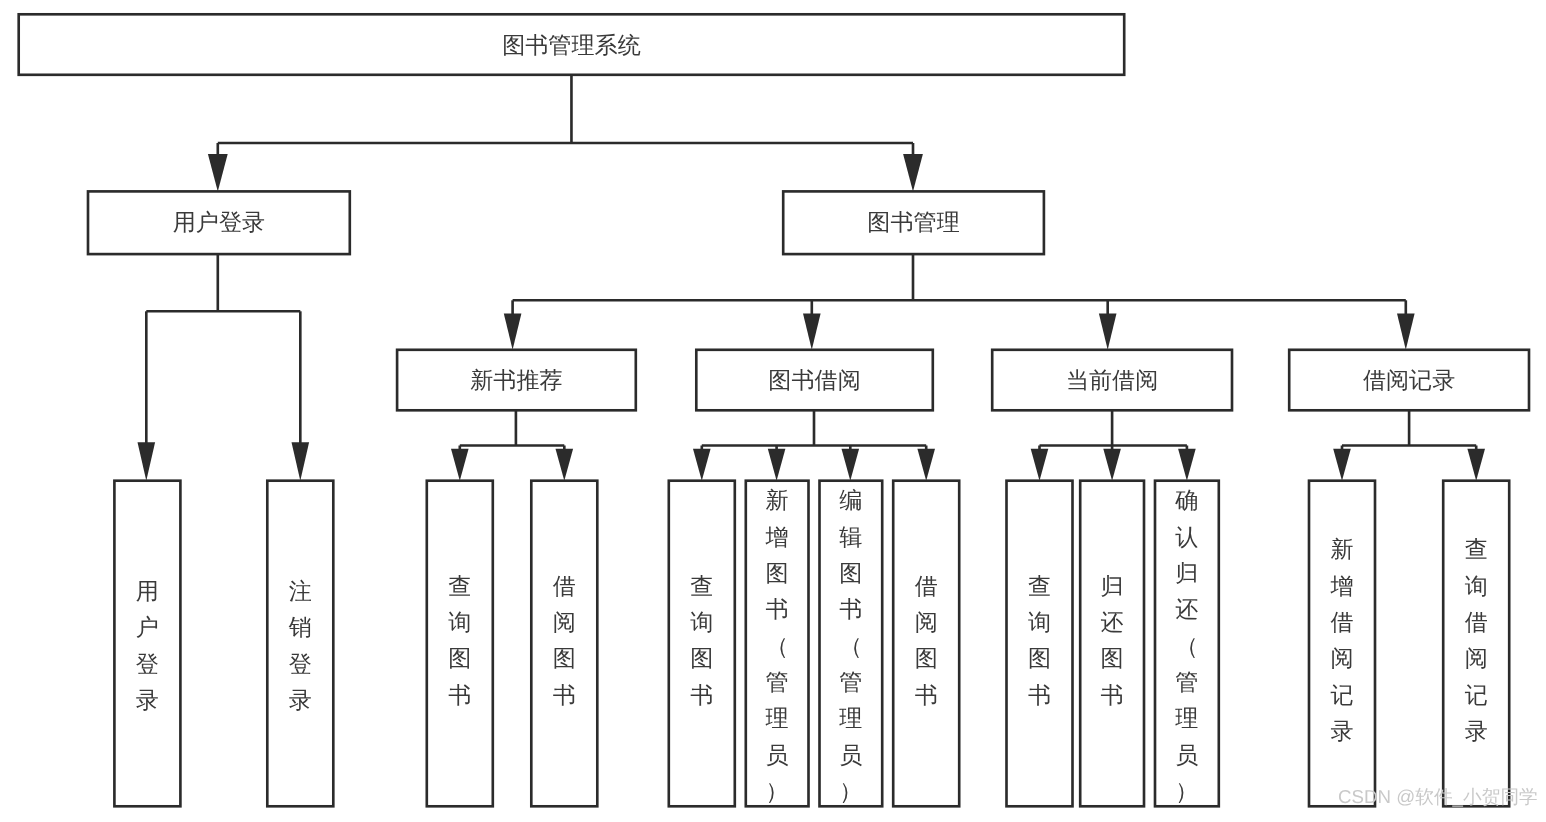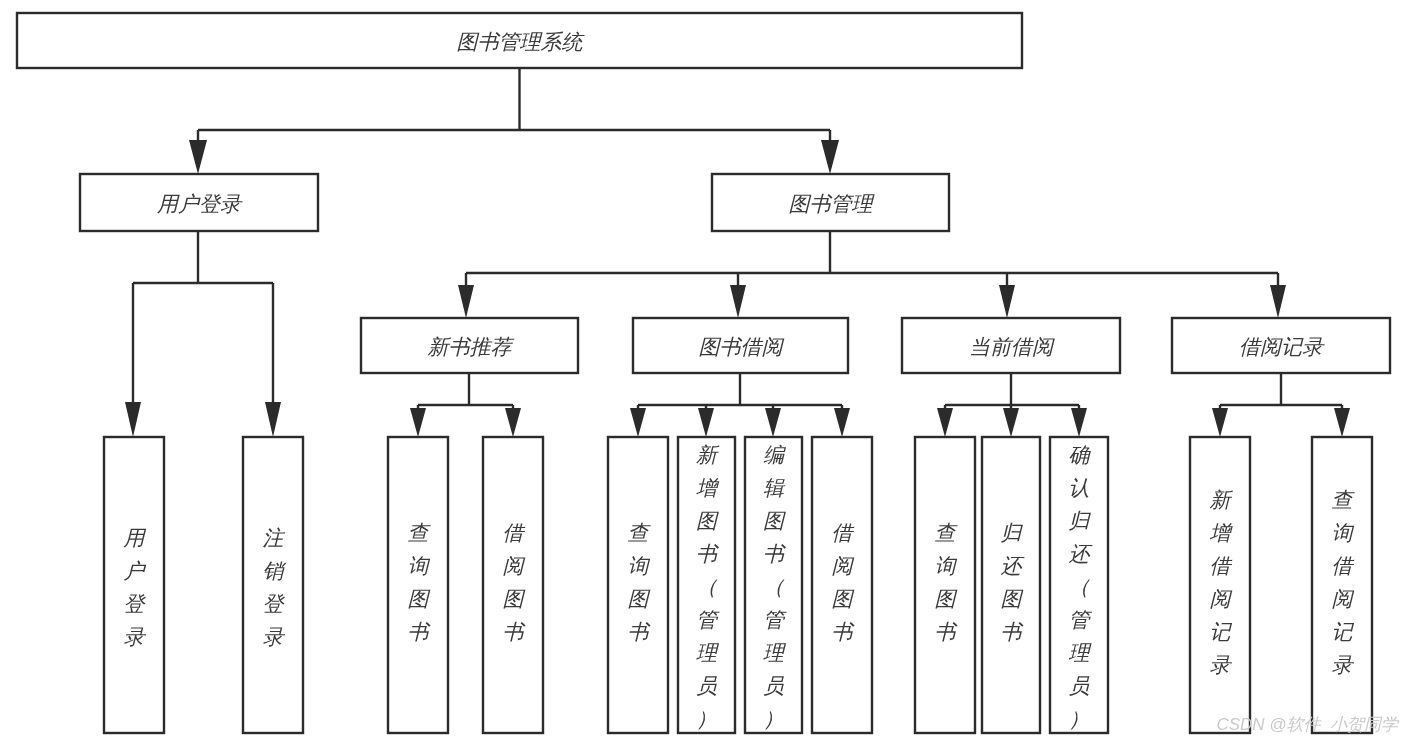--- a/index.html
+++ b/index.html
@@ -11,21 +11,20 @@
     width: 1405px;
     height: 747px;
     font-family: "Liberation Sans", "DejaVu Sans", sans-serif;
     overflow: hidden;
   }
   #diagram-root {
     position: relative;
     width: 1405px;
     height: 747px;
     background: #ffffff;
-    font-style: italic;
   }
   svg.canvas {
     position: absolute;
     left: 0;
     top: 0;
     width: 1405px;
     height: 747px;
   }
   .node-box {
     fill: #ffffff;

